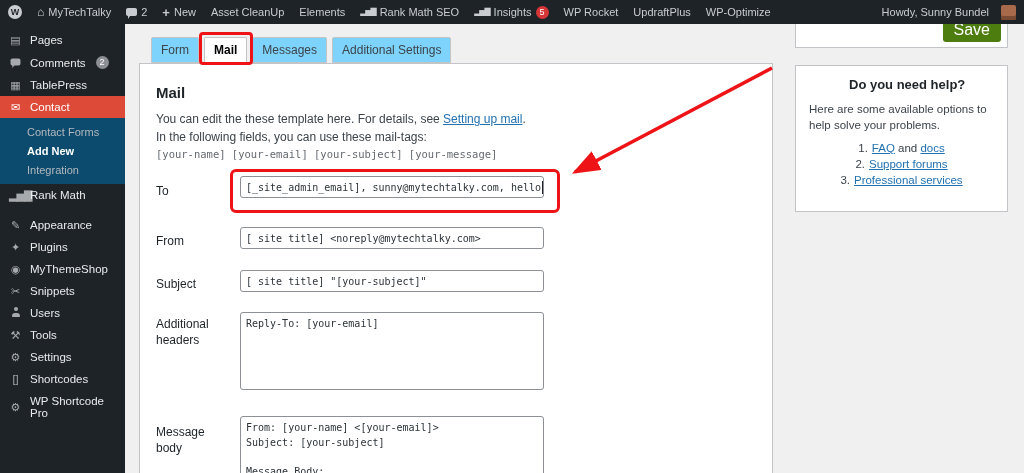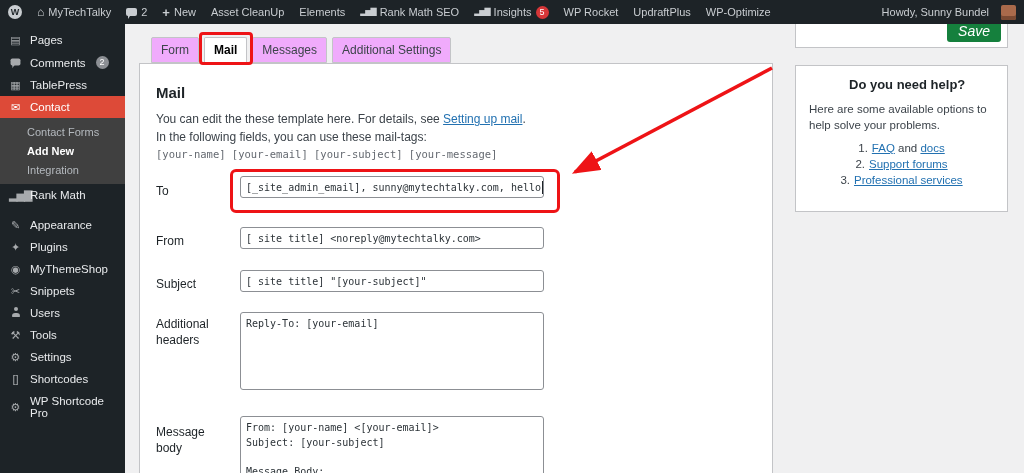--- a/index.html
+++ b/index.html
@@ -28,61 +28,61 @@
 
   
   #sidebar { position:absolute; top:24px; left:0; width:125px; bottom:0; background:#1d2327;
              color:#e8eaec; font-size:11.5px; z-index:30; padding-top:5px; }
   .sb-item { display:flex; align-items:center; gap:8px; padding:5px 9px; cursor:pointer; }
   .sb-item .sb-ico { width:13px; text-align:center; color:#a7aaad; font-size:11px; line-height:1; flex:0 0 13px; }
   .sb-item.active { background:#dd4a38; color:#fff; }
   .sb-item.active .sb-ico { color:#fff; }
   .sb-badge { background:#8c8f94; color:#fff; border-radius:8px; font-size:9px;
               min-width:13px; height:13px; line-height:13px; text-align:center; margin-left:2px; }
-  .sb-sub { background:#404040; padding:4px 0 5px; }
+  .sb-sub { background:#0c4a6e; padding:4px 0 5px; }
   .sb-sub-item { padding:3.5px 8px 3.5px 27px; color:#b4b9be; font-size:11px; cursor:pointer; }
   .sb-sub-item.active { color:#fff; font-weight:bold; }
   .sb-sep { height:8px; }
   .i-person { position:relative; width:11px; height:10px; display:inline-block; }
   .i-person::before { content:""; position:absolute; left:3.5px; top:0; width:4px; height:4px;
                       border-radius:50%; background:currentColor; }
   .i-person::after { content:""; position:absolute; left:1.5px; bottom:0; width:8px; height:4.5px;
                      border-radius:4px 4px 1px 1px; background:currentColor; }
   .sb-ico .i-person { color:#a7aaad; }
   .sb-ico .i-bubble { background:#a7aaad; transform:scale(.9); }
   .sb-ico .i-bubble::after { border-top-color:#a7aaad; border-left-color:#a7aaad; }
 
   
   #main { position:absolute; left:125px; top:24px; right:0; bottom:0; background:#f0f0f1; overflow:hidden; }
 
   #tabs { position:absolute; left:26px; top:13px; display:flex; gap:5px; }
-  .tab { padding:5px 9px; border:1px solid #c3c4c7; background:#f0abfc; color:#3c434a;
+  .tab { padding:5px 9px; border:1px solid #c3c4c7; background:#7dd3fc; color:#3c434a;
          font-size:12px; border-radius:2px 2px 0 0; cursor:pointer; white-space:nowrap; }
   .tab.active { background:#fff; border-bottom-color:#fff; font-weight:bold; color:#000; }
 
   #card { position:absolute; left:14px; top:39px; width:634px; height:470px;
           background:#fff; border:1px solid #c3c4c7; }
   .card-h { position:absolute; left:16px; top:20px; font-size:15px; font-weight:600; color:#1d2327; }
   .card-p { position:absolute; left:16px; font-size:12px; color:#3c434a; white-space:nowrap; }
   .mail-tags { position:absolute; left:16px; top:84px; font-family:"DejaVu Sans Mono", monospace;
                font-size:10.5px; color:#646970; }
   .frm-label { position:absolute; left:16px; width:78px; font-size:12px; color:#1d2327; line-height:1.35; }
   .fld { position:absolute; left:100px; width:304px; height:22px; border:1px solid #8c8f94;
          border-radius:3px; background:#fff; font-family:"DejaVu Sans Mono", monospace;
          font-size:10px; color:#2c3338; padding:2px 5px; }
   .fld-div { display:flex; align-items:center; white-space:nowrap; overflow:hidden; }
   .caret { width:1px; height:13px; background:#1d2327; margin-left:1px; flex:0 0 1px; }
   textarea.fld { height:auto; resize:none; line-height:1.45; padding-top:4px; overflow-y:scroll; }
 
   
   #savebox { position:absolute; left:670px; top:-26px; width:213px; height:50px;
              background:#fff; border:1px solid #c3c4c7; }
-  .save-btn { position:absolute; right:6px; bottom:5px; background:#15803d; color:#fff;
-              border:none; border-radius:3px; font-size:14px; padding:3px 11px;
-              font-family:"Liberation Sans", sans-serif; cursor:pointer;font-style:italic; }
+  .save-btn { position:absolute; right:6px; bottom:5px; background:#4d7c0f; color:#fff;
+              border:none; border-radius:3px; font-size:16px; padding:3px 11px;
+              font-family:"Liberation Sans", sans-serif; cursor:pointer; }
   #helpbox { position:absolute; left:670px; top:41px; width:213px; height:147px;
              background:#fff; border:1px solid #c3c4c7; padding:11px 13px; }
   .help-title { font-size:13px; font-weight:600; color:#1d2327;margin-left:40px; }
   .help-intro { font-size:11.5px; color:#3c434a; margin-top:9px; line-height:1.4; }
   .help-list { margin-top:9px; font-size:11.5px; color:#3c434a; }
   .help-item { margin-top:4px;text-align:center; }
   .help-item .num { margin-right:4px; }
 
   
   .annot { position:absolute; border:3px solid #ee1316; border-radius:4px; z-index:35; pointer-events:none; }

